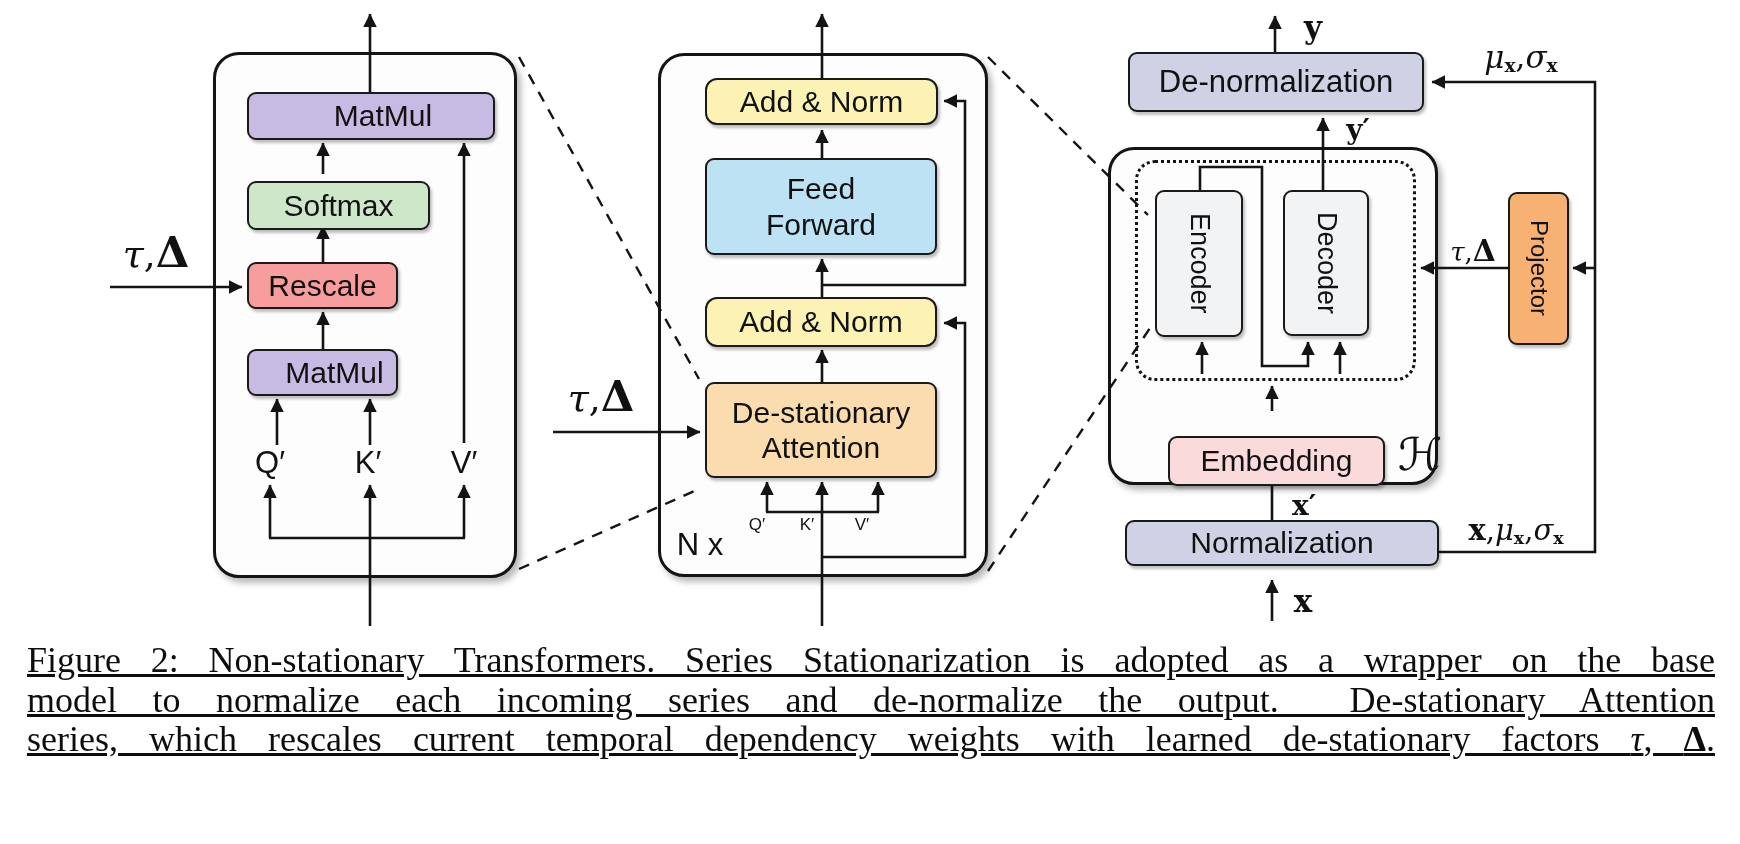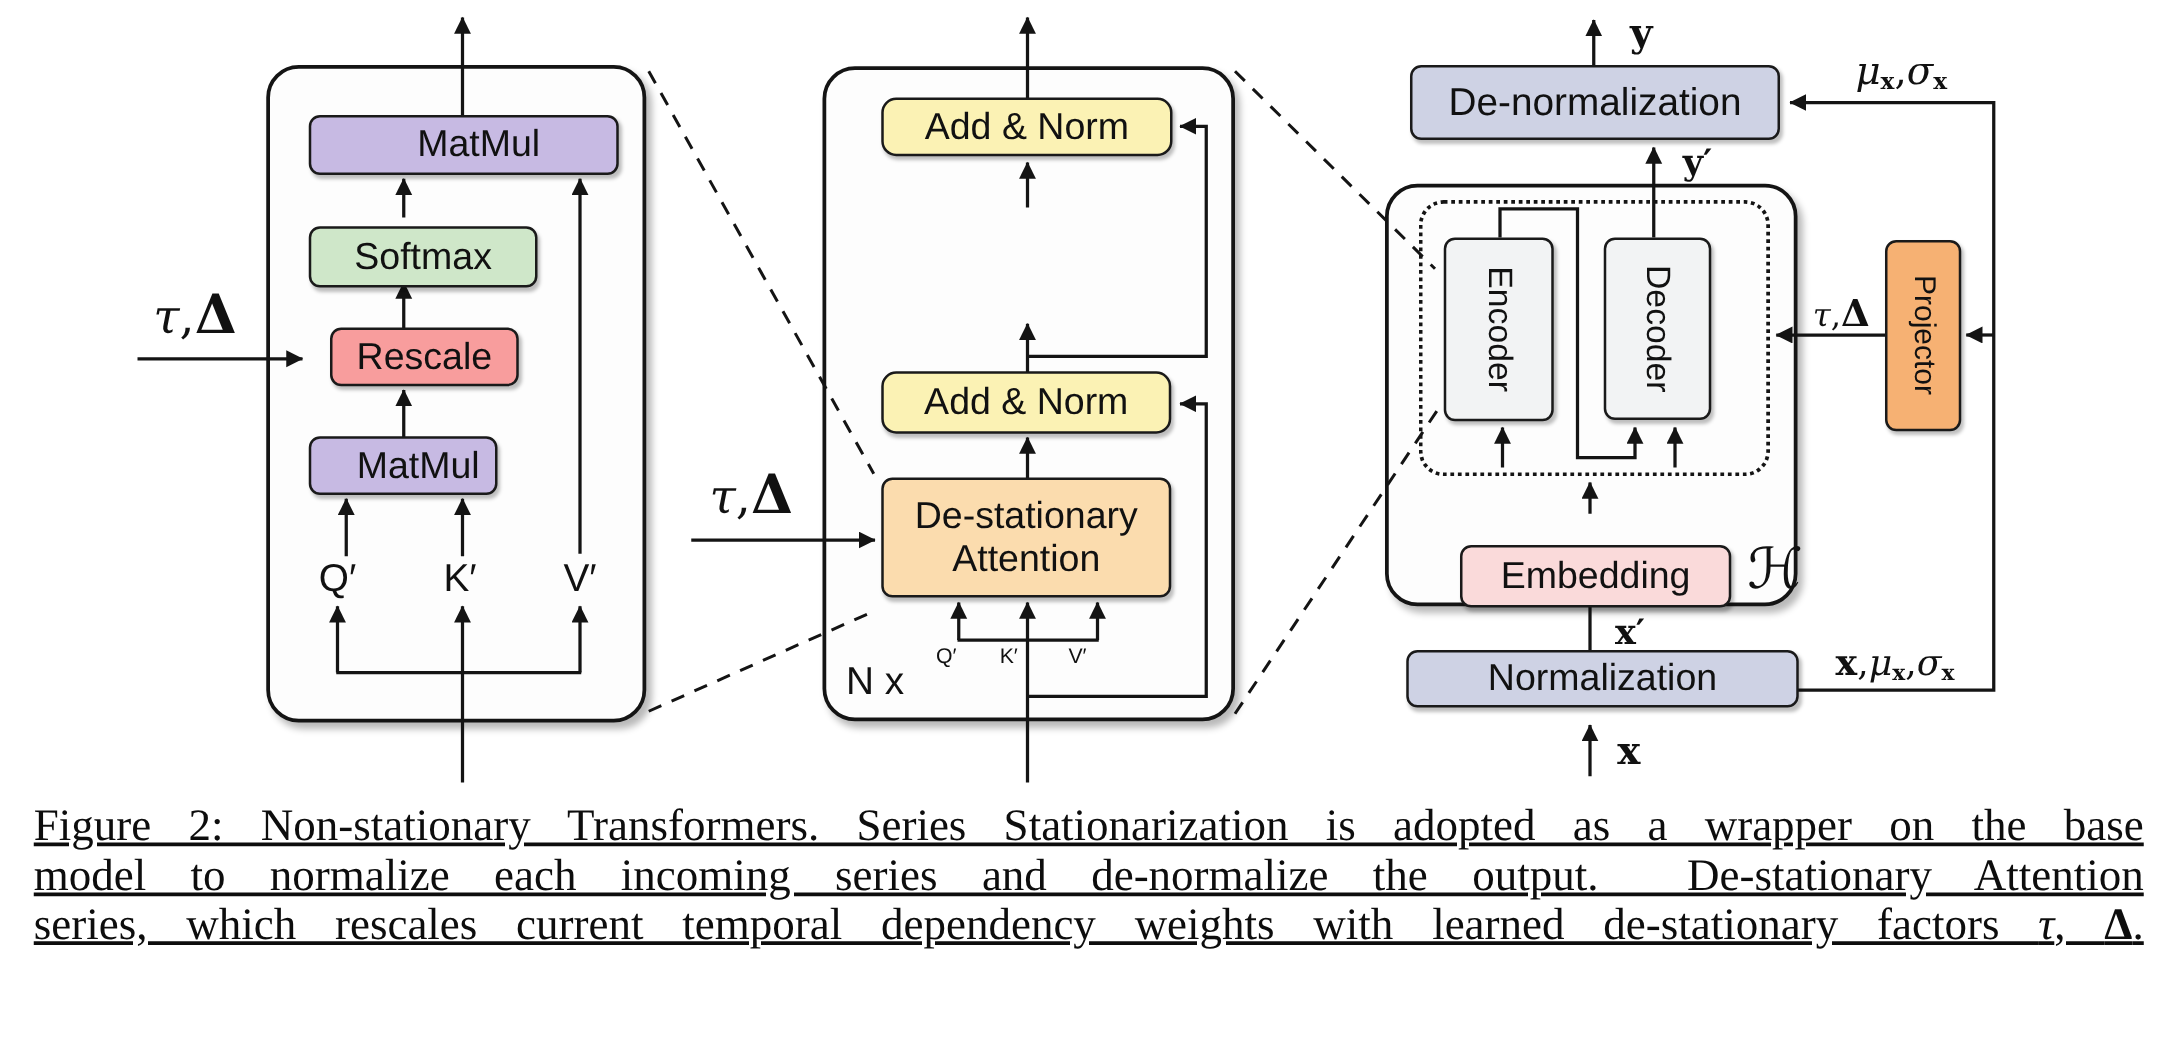--- a/index.html
+++ b/index.html
@@ -12,21 +12,21 @@
           background:transparent;z-index:1;}
   
   #wires{position:absolute;left:0;top:0;width:1740px;height:844px;z-index:2;pointer-events:none;}
   
   .box{position:absolute;box-sizing:border-box;border:2.4px solid #1a1a1a;border-radius:9px;
        display:flex;align-items:center;justify-content:center;text-align:center;
        font-size:30px;line-height:1.18;white-space:pre-line;z-index:3;
        box-shadow:2px 3px 3px rgba(0,0,0,.25);}
   .vbox{writing-mode:vertical-rl;text-orientation:mixed;}
   .c-purple{background:var(--c-purple);padding-left:24px;} .c-green{background:var(--c-green);}
-  .c-red{background:var(--c-red);margin-left:17px;}       .c-yellow{background:var(--c-yellow);border-radius:12px;}
+  .c-red{background:var(--c-red);}       .c-yellow{background:var(--c-yellow);border-radius:12px;}
   .c-blue{background:var(--c-blue);}     .c-tan{background:var(--c-tan);}
   .c-lav{background:var(--c-lav);}       .c-pink{background:var(--c-pink);}
   .c-orange{background:var(--c-orange);} .c-gray{background:var(--c-gray);}
   
   .lbl{position:absolute;z-index:4;display:flex;align-items:baseline;justify-content:center;
        text-align:center;line-height:1;}
   .qkv{font-size:31px;}
   .qkv-sm{font-size:17px;}
   .t-it{font-family:"DejaVu Serif","DejaVu Sans",serif;font-style:italic;}
   .t-b{font-family:"DejaVu Serif","DejaVu Sans",serif;font-weight:bold;}
@@ -107,20 +107,22 @@
       <line x1="1595" y1="268" x2="1573" y2="268" marker-end="url(#ah)"></line>
     </g>
   </svg>
 
   <div class="box c-purple" style="left:247px;top:92px;width:248px;height:48px;">MatMul</div>
   <div class="box c-green" style="left:247px;top:181px;width:183px;height:49px;">Softmax</div>
   <div class="box c-red" style="left:247px;top:262px;width:151px;height:47px;">Rescale</div>
   <div class="box c-purple" style="left:247px;top:349px;width:151px;height:47px;">MatMul</div>
 
   <div class="box c-yellow" style="left:705px;top:78px;width:233px;height:47px;">Add &amp; Norm</div>
+  <div class="box c-blue" style="left:705px;top:158px;width:232px;height:97px;">Feed
+Forward</div>
   <div class="box c-yellow" style="left:705px;top:297px;width:232px;height:50px;">Add &amp; Norm</div>
   <div class="box c-lav" style="left:1128px;top:52px;width:296px;height:60px;font-size:31px;">De-normalization</div>
 
   <div class="box c-tan" style="left:705px;top:382px;width:232px;height:96px;">De-stationary
 Attention</div>
   <div class="box c-gray vbox" style="left:1155px;top:190px;width:88px;height:147px;font-size:27px;">Encoder</div>
   <div class="box c-gray vbox" style="left:1283px;top:190px;width:86px;height:146px;font-size:27px;">Decoder</div>
   <div class="box c-pink" style="left:1168px;top:436px;width:217px;height:50px;">Embedding</div>
   <div class="box c-lav" style="left:1125px;top:520px;width:314px;height:46px;">Normalization</div>
   <div class="box c-orange vbox" style="left:1508px;top:192px;width:61px;height:153px;font-size:24px;">Projector</div>

